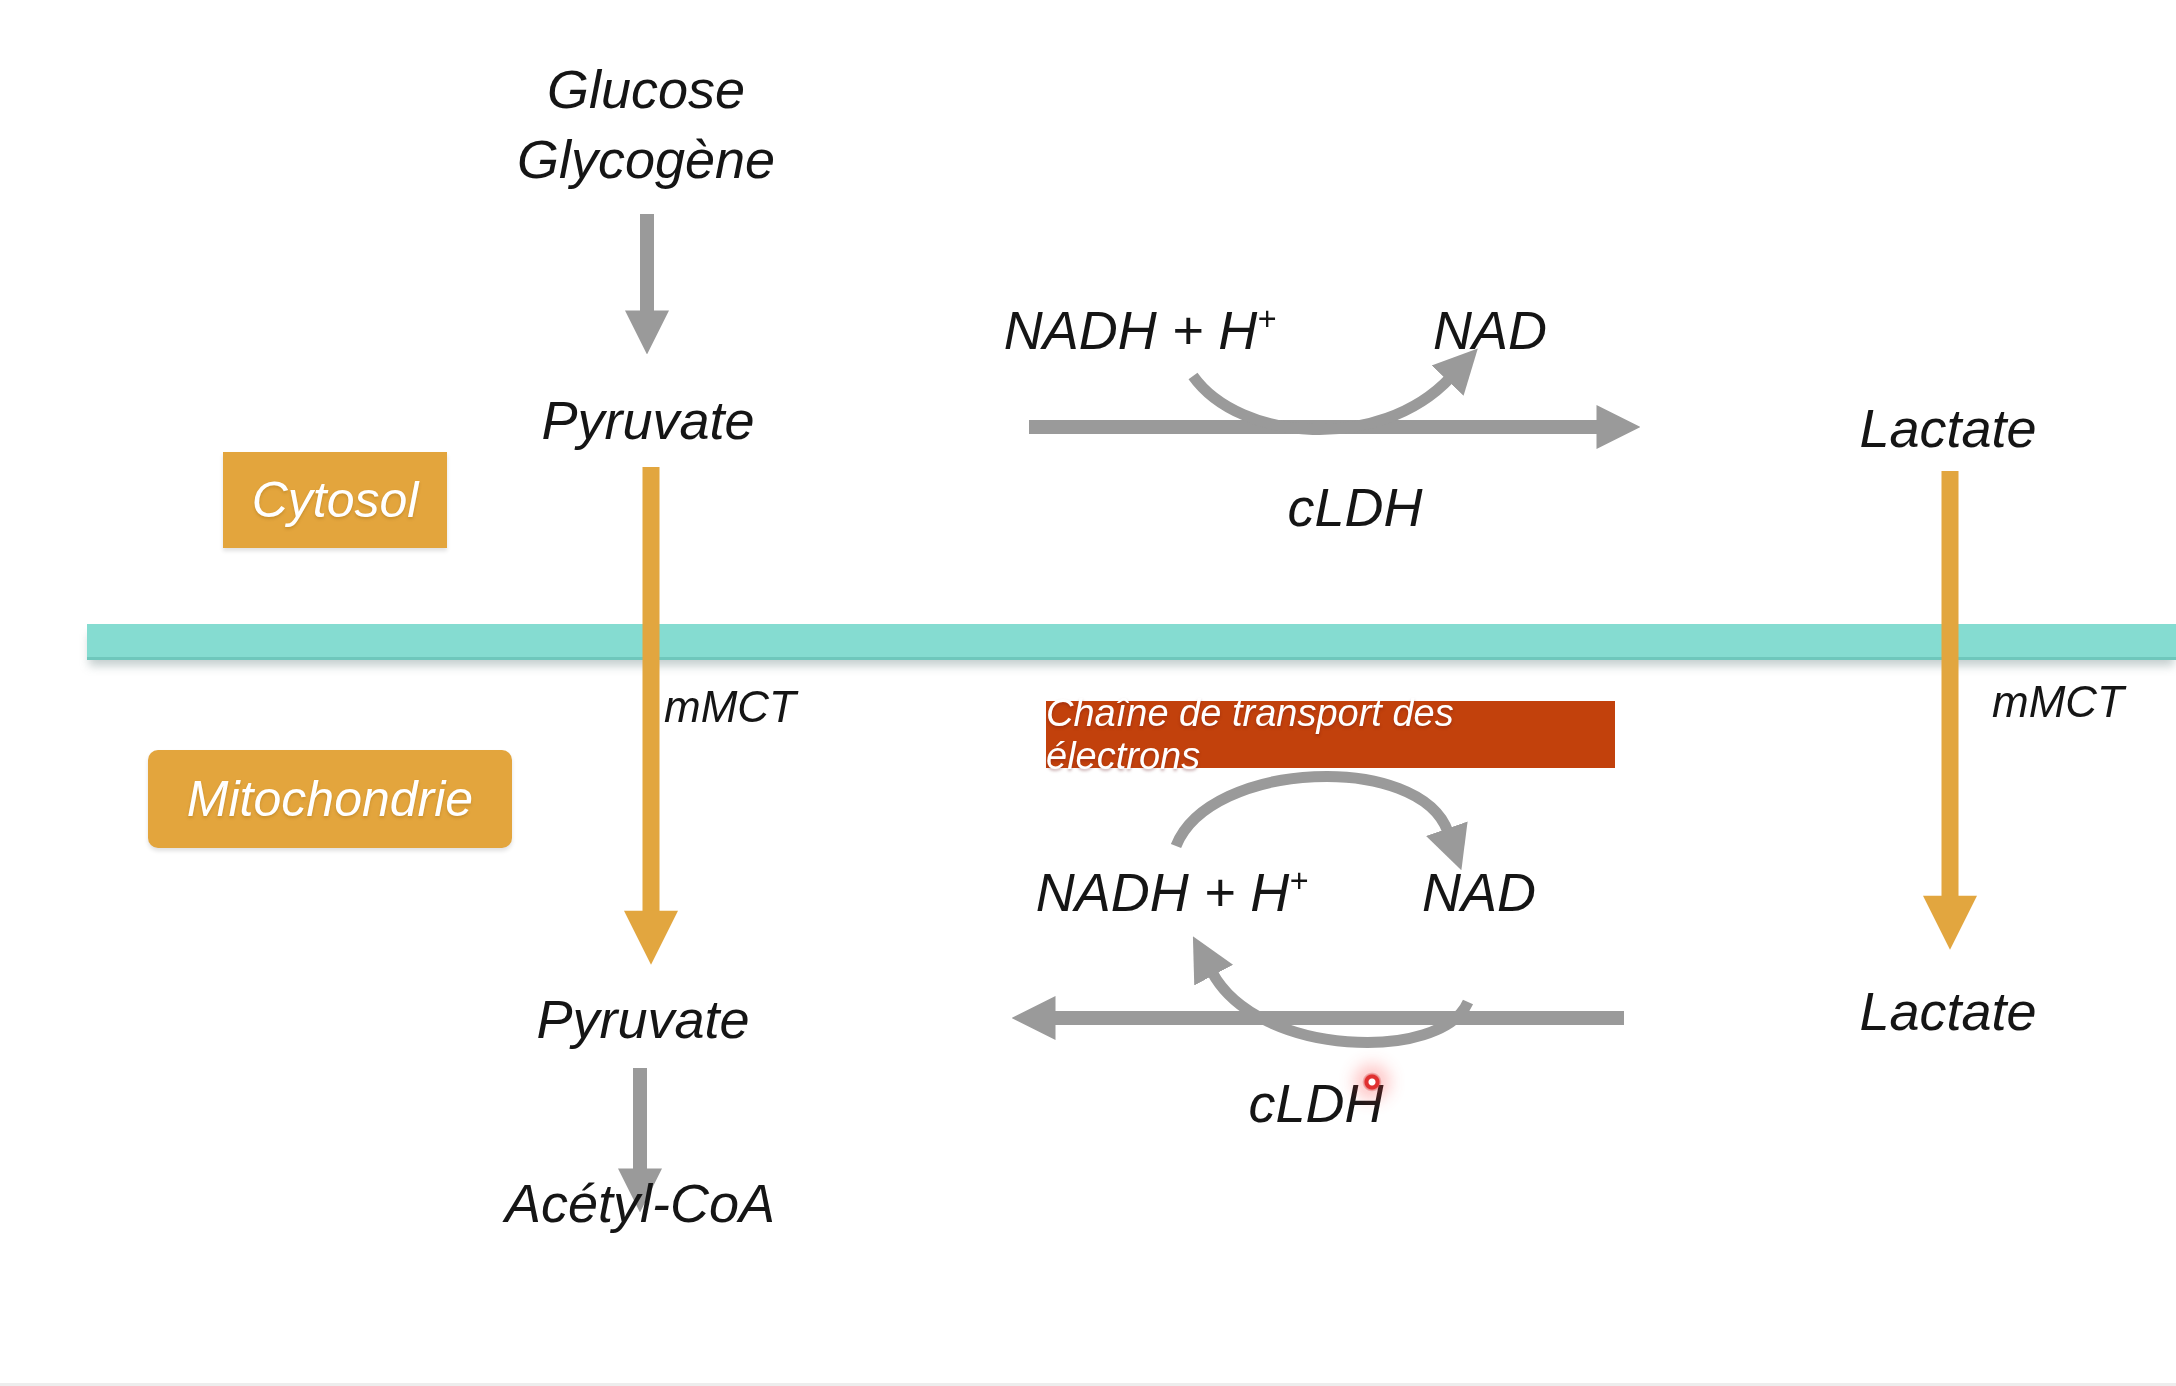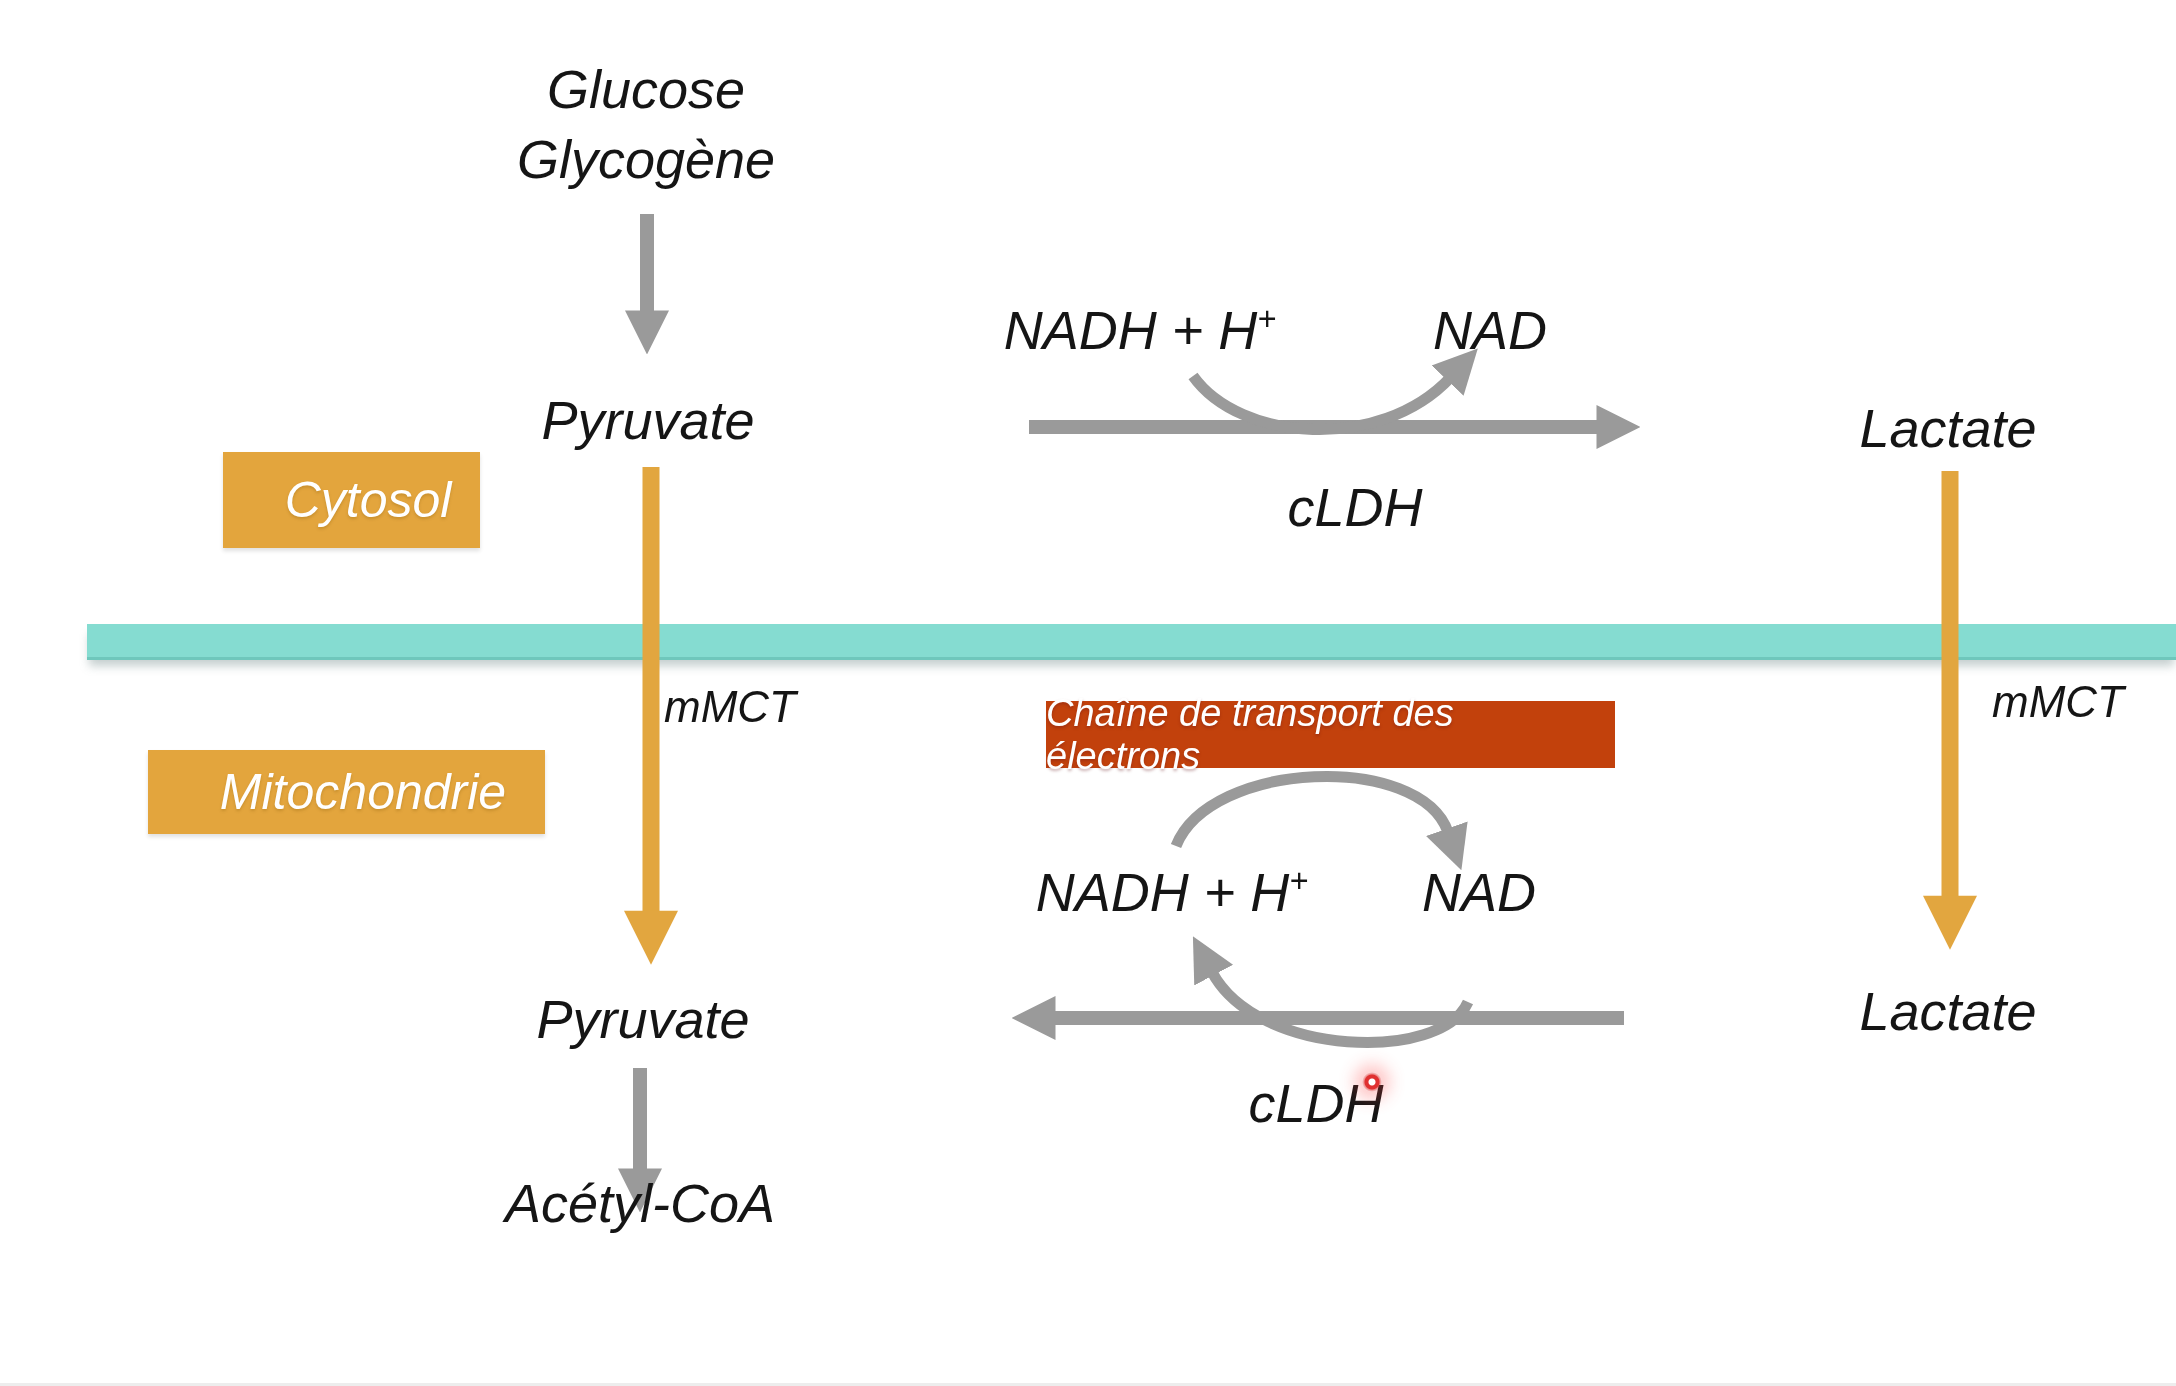--- a/index.html
+++ b/index.html
@@ -11,21 +11,20 @@
   .txt{position:absolute;transform:translate(-50%,-50%);white-space:nowrap;
        font-size:54px;color:#151515;text-align:center;line-height:1.1;}
   .txt sup{font-size:60%;vertical-align:super;}
   .small{font-size:44px;}
   .two-line{line-height:70px;}
   .region-box{
     position:absolute;background:#E3A53D;color:#ffffff;
     display:flex;align-items:center;justify-content:center;
     font-size:50px;text-shadow:0 2px 3px rgba(120,80,0,.25);
     box-shadow:0 3px 4px rgba(0,0,0,.12);
-    padding-left:33px;
   }
   .etc-banner{
     position:absolute;left:1046px;top:701px;width:569px;height:67px;
     background:#c2410c;color:#fff;display:flex;align-items:center;justify-content:center;
     font-size:38px;text-shadow:0 2px 3px rgba(100,20,25,.35);
   }
   .membrane{
     position:absolute;left:87px;top:624px;width:2089px;height:33px;
     background:#85DCD1;border-bottom:3px solid #6FC7BC;
     box-shadow:0 8px 10px -2px rgba(110,135,135,.4);
@@ -73,21 +72,21 @@
 
     <line x1="1624" y1="1018" x2="1052" y2="1018" stroke="#9A9A9A" stroke-width="14" marker-end="url(#ah-gray)"></line>
 
     <line x1="640" y1="1068" x2="640" y2="1172" stroke="#9A9A9A" stroke-width="14" marker-end="url(#ah-gray)"></line>
   </svg>
 
   <div class="region-box" style="left:223px;top:452px;width:224px;height:96px;">
     <span>Cytosol</span>
   </div>
 
-  <div class="region-box" style="left:148px;top:750px;width:364px;height:84px;">
+  <div class="region-box" style="left:148px;top:750px;width:364px;height:98px;border-radius:10px;">
     <span>Mitochondrie</span>
   </div>
 
   <div class="etc-banner">
     <span>Chaîne de transport des électrons</span>
   </div>
 
   <div class="txt two-line" style="left:646px;top:124px;">
     <div>Glucose</div>
     <div>Glycogène</div>

